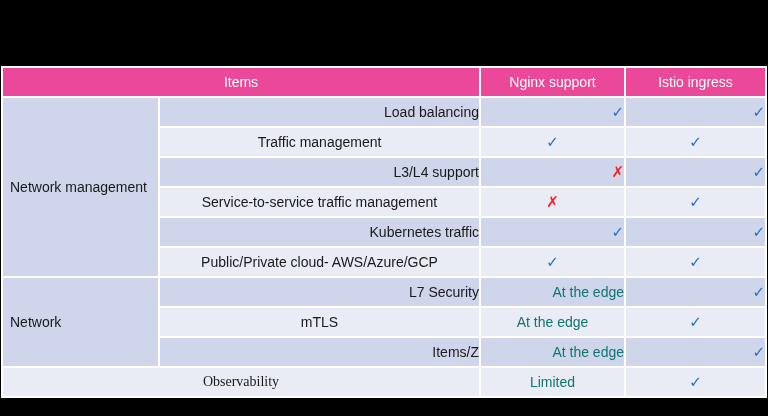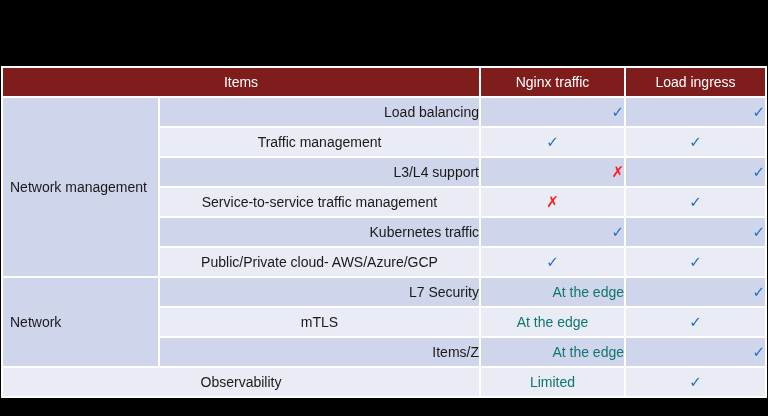--- a/index.html
+++ b/index.html
@@ -28,37 +28,37 @@
       color: #1a1a1a;
     }
     table.cmp th, table.cmp td {
       border: 2px solid #ffffff;
       padding: 0;
       text-align: center;
       vertical-align: middle;
       white-space: nowrap;
     }
     table.cmp thead th {
-      background: #7f1d1d;
+      background: #ec4899;
       color: #ffffff;
       font-weight: normal;
       height: 28px;
       font-size: 14px;
     }
     table.cmp tbody td {
       height: 28px;
     }
     tr.band-dark td { background: #cfd5ea; text-align: right; }
     tr.band-light td { background: #e9ebf5; }
     td.group-cell {
       background: #cfd5ea !important;
       text-align: left !important;
       padding-left: 7px !important;
     }
-    td.obs-cell { background: #e9ebf5 !important; }
+    td.obs-cell { background: #e9ebf5 !important; font-family: Liberation Serif, serif; }
     .check { color: #1f6fc5; font-size: 15px; }
     .cross { color: #ff1a1a; font-size: 15px; font-weight: bold; font-style: italic; }
     .warn { color: #0f766e; }
     col.c1 { width: 157px; }
     col.c2 { width: 321px; }
     col.c3 { width: 145px; }
     col.c4 { width: 141px; }
   </style>
 </head>
 <body>
@@ -67,22 +67,22 @@
   <table class="cmp">
     <colgroup>
         <col class="c1">
         <col class="c2">
         <col class="c3">
         <col class="c4">
       </colgroup>
     <thead>
       <tr>
         <th colspan="2">Items</th>
-        <th>Nginx traffic</th>
-        <th>Load ingress</th>
+        <th>Nginx support</th>
+        <th>Istio ingress</th>
       </tr>
     </thead>
     <tbody>
       <tr class="band-dark">
         <td rowspan="6" class="group-cell">Network management</td>
         <td>Load balancing</td>
         <td class="check">✓</td>
         <td class="check">✓</td>
       </tr>
       <tr class="band-light">

